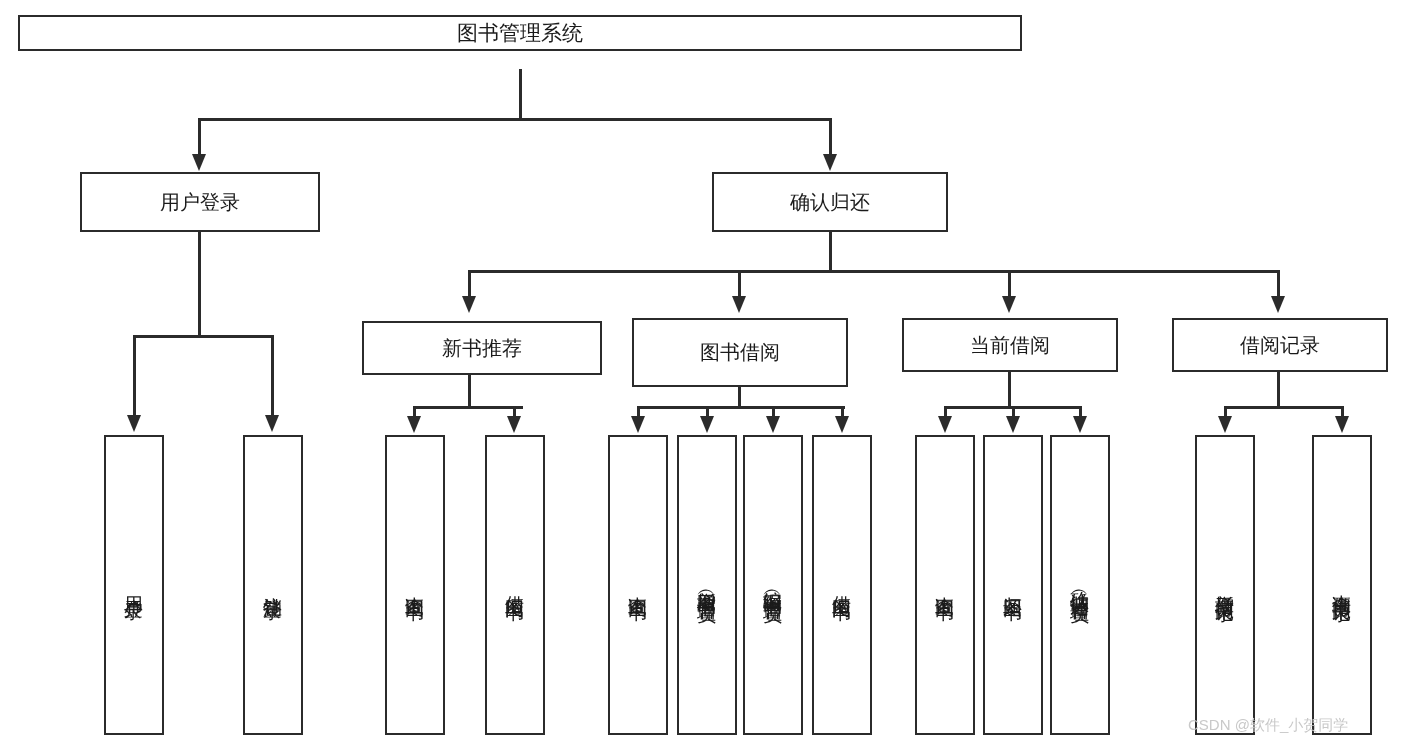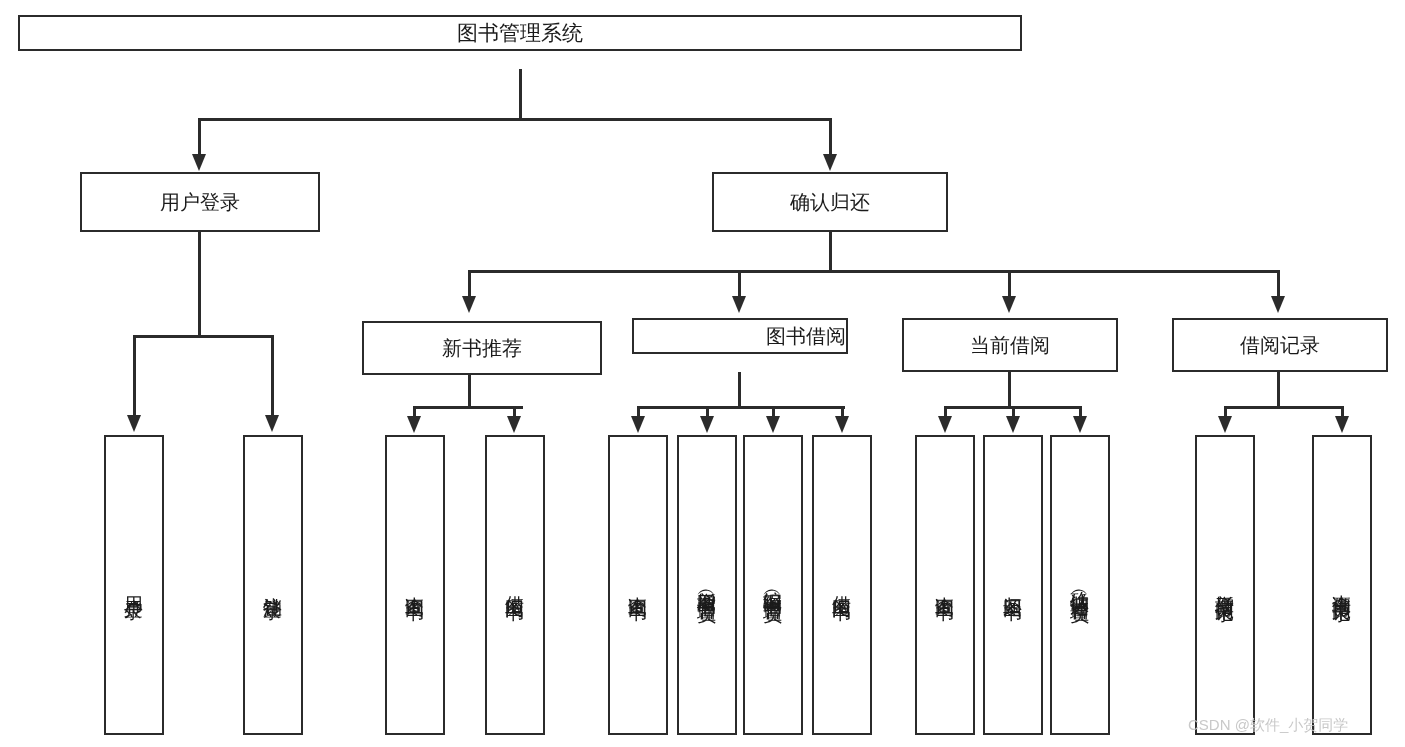--- a/index.html
+++ b/index.html
@@ -148,21 +148,21 @@
   <div class="node lvl1" style="left:80px; top:172px; width:240px; height:60px;">
     <span>用户登录</span>
   </div>
   <div class="node lvl1" style="left:712px; top:172px; width:236px; height:60px;">
     <span>确认归还</span>
   </div>
 
   <div class="node lvl2" style="left:362px; top:313px; width:240px; height:54px;margin-top:8px;">
     <span>新书推荐</span>
   </div>
-  <div class="node lvl2" style="left:632px; top:318px; width:216px; height:36px;justify-content:flex-end;">
+  <div class="node lvl2" style="left:632px; top:318px; width:216px; height:69px;">
     <span>图书借阅</span>
   </div>
   <div class="node lvl2" style="left:902px; top:318px; width:216px; height:54px;">
     <span>当前借阅</span>
   </div>
   <div class="node lvl2" style="left:1172px; top:318px; width:216px; height:54px;">
     <span>借阅记录</span>
   </div>
 
   <div class="node leaf" style="left:104px; top:435px; width:60px; height:300px;">

